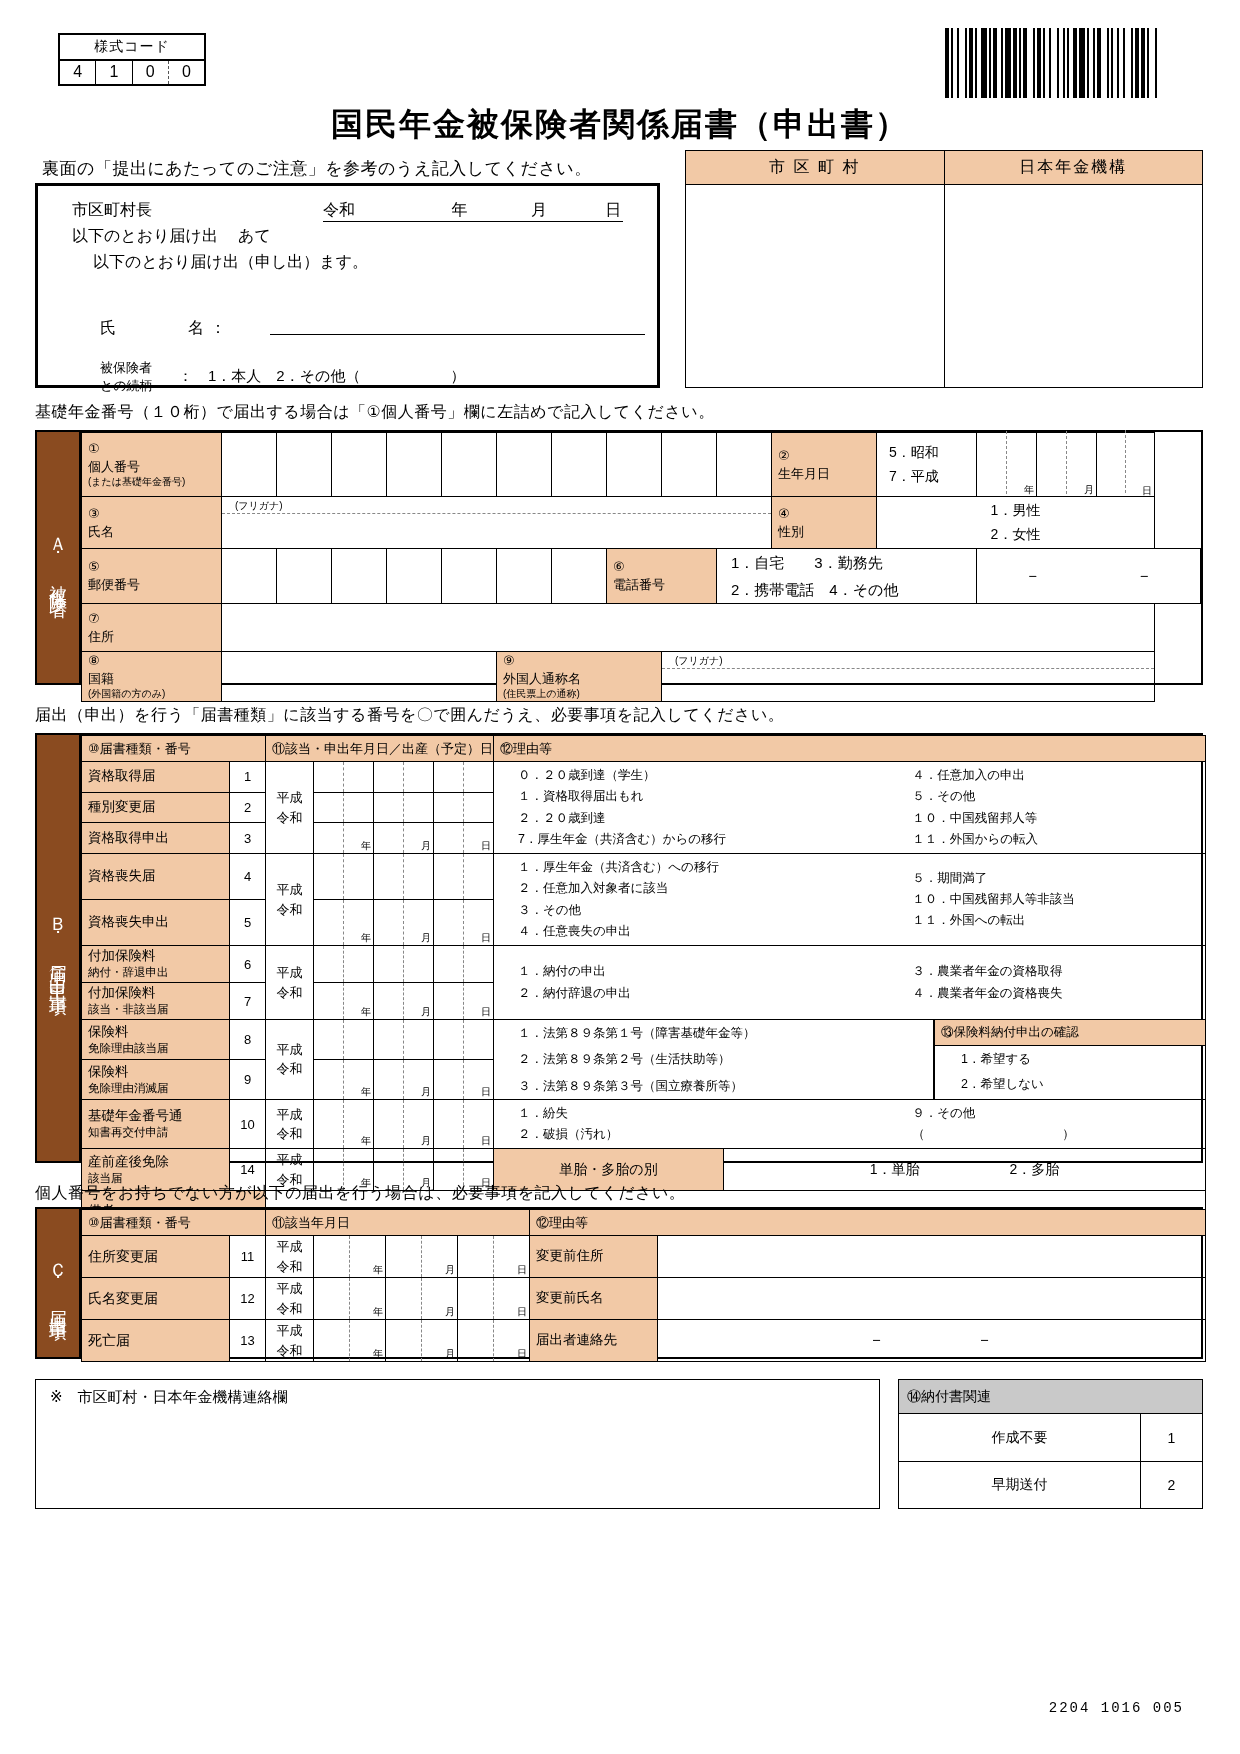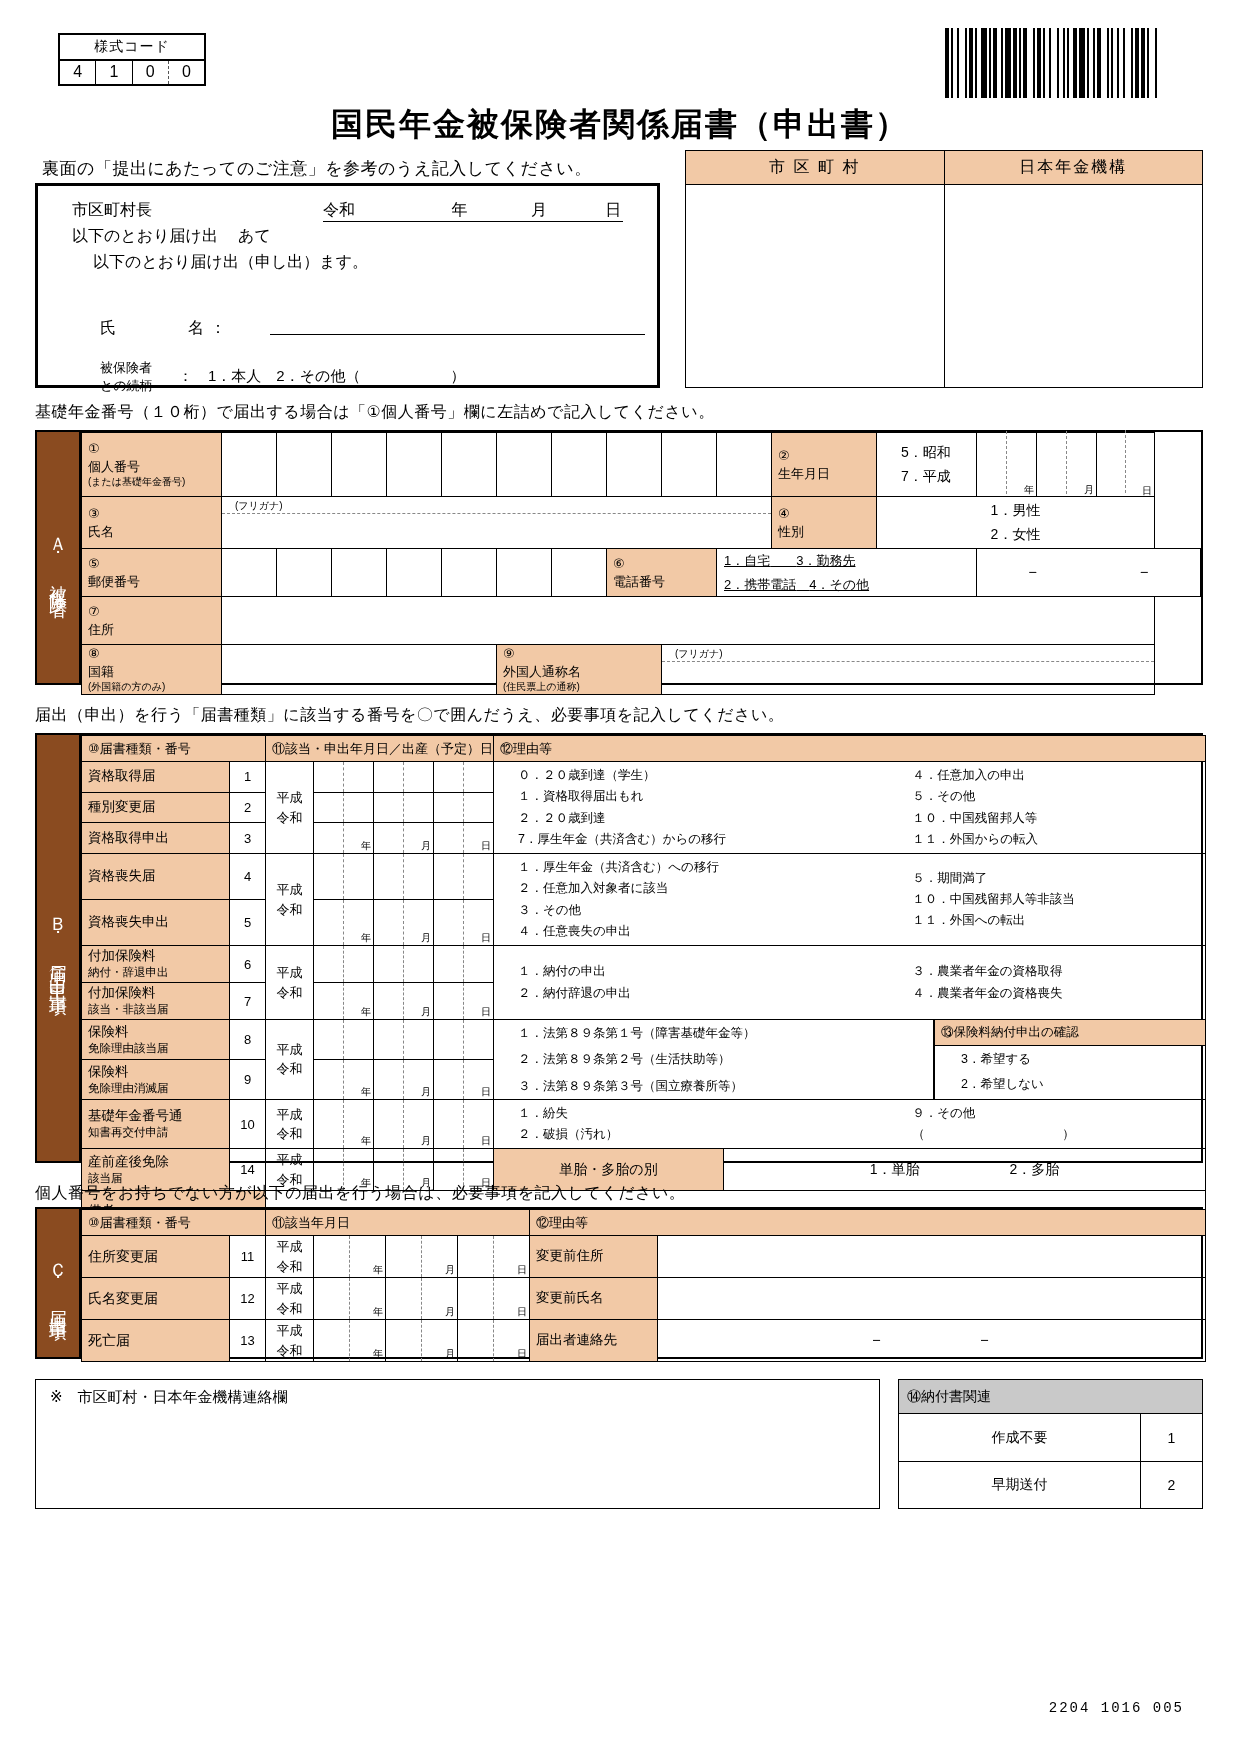--- a/index.html
+++ b/index.html
@@ -268,21 +268,21 @@
           <td class="dashcell"></td>
           <td class="dashcell"></td>
           <td class="dashcell"></td>
           <td class="pk">
             <div class="lbl">
               <div>②</div>
               <div>生年月日</div>
             </div>
           </td>
           <td>
-            <div style="padding-left:12px; line-height:1.7; font-size:14px;margin-left:12px;">
+            <div style="padding-left:12px; line-height:1.7; font-size:14px;">
               <div>5．昭和</div>
               <div>7．平成</div>
             </div>
           </td>
           <td>
             <div class="cellsplit">
                   <div></div>
                   <div></div>
                 </div>
             <div class="ymdlabel" style="margin-top:-100%">
@@ -348,21 +348,21 @@
           <td class="dashcell"></td>
           <td class="dashcell"></td>
           <td class="dashcell"></td>
           <td colspan="2" class="pk">
             <div class="lbl">
               <div>⑥</div>
               <div>電話番号</div>
             </div>
           </td>
           <td colspan="3">
-            <div style="font-size:13px; line-height:1.8; padding-left:7px;text-decoration:underline;">
+            <div style="font-size:15px; line-height:1.8; padding-left:14px;">
               <div><span>1．自宅</span>　　<span>3．勤務先</span></div>
               <div><span>2．携帯電話</span>　<span>4．その他</span></div>
             </div>
           </td>
           <td colspan="4">
             <div style="display:flex; align-items:center; justify-content:space-around; font-size:16px;">
               <span>－</span>
               <span>－</span>
             </div>
           </td>
@@ -700,21 +700,21 @@
                   <div style="flex:1;border-right:2px solid #000;display:flex;align-items:center">
                     <div style="font-size:12.5px;line-height:2.1;padding-left:24px">
                       <div>１．法第８９条第１号（障害基礎年金等）</div>
                       <div>２．法第８９条第２号（生活扶助等）</div>
                       <div>３．法第８９条第３号（国立療養所等）</div>
                     </div>
                   </div>
                   <div style="width:270px;display:flex;flex-direction:column">
                     <div class="pk" style="height:26px;border-bottom:1px solid #000;font-size:12.5px;padding-left:6px;display:flex;align-items:center">⑬保険料納付申出の確認</div>
                     <div style="flex:1;font-size:12.5px;line-height:2;padding-left:26px;display:flex;flex-direction:column;justify-content:center">
-                      <div>3．希望する</div>
+                      <div>1．希望する</div>
                       <div>2．希望しない</div>
                     </div>
                   </div>
                 </div>
               </td>
             </tr>
             <tr style="height:37px">
               <td class="pk">
                 <div class="typelbl">保険料<div class="sub">免除理由消滅届</div></div>
               </td>

